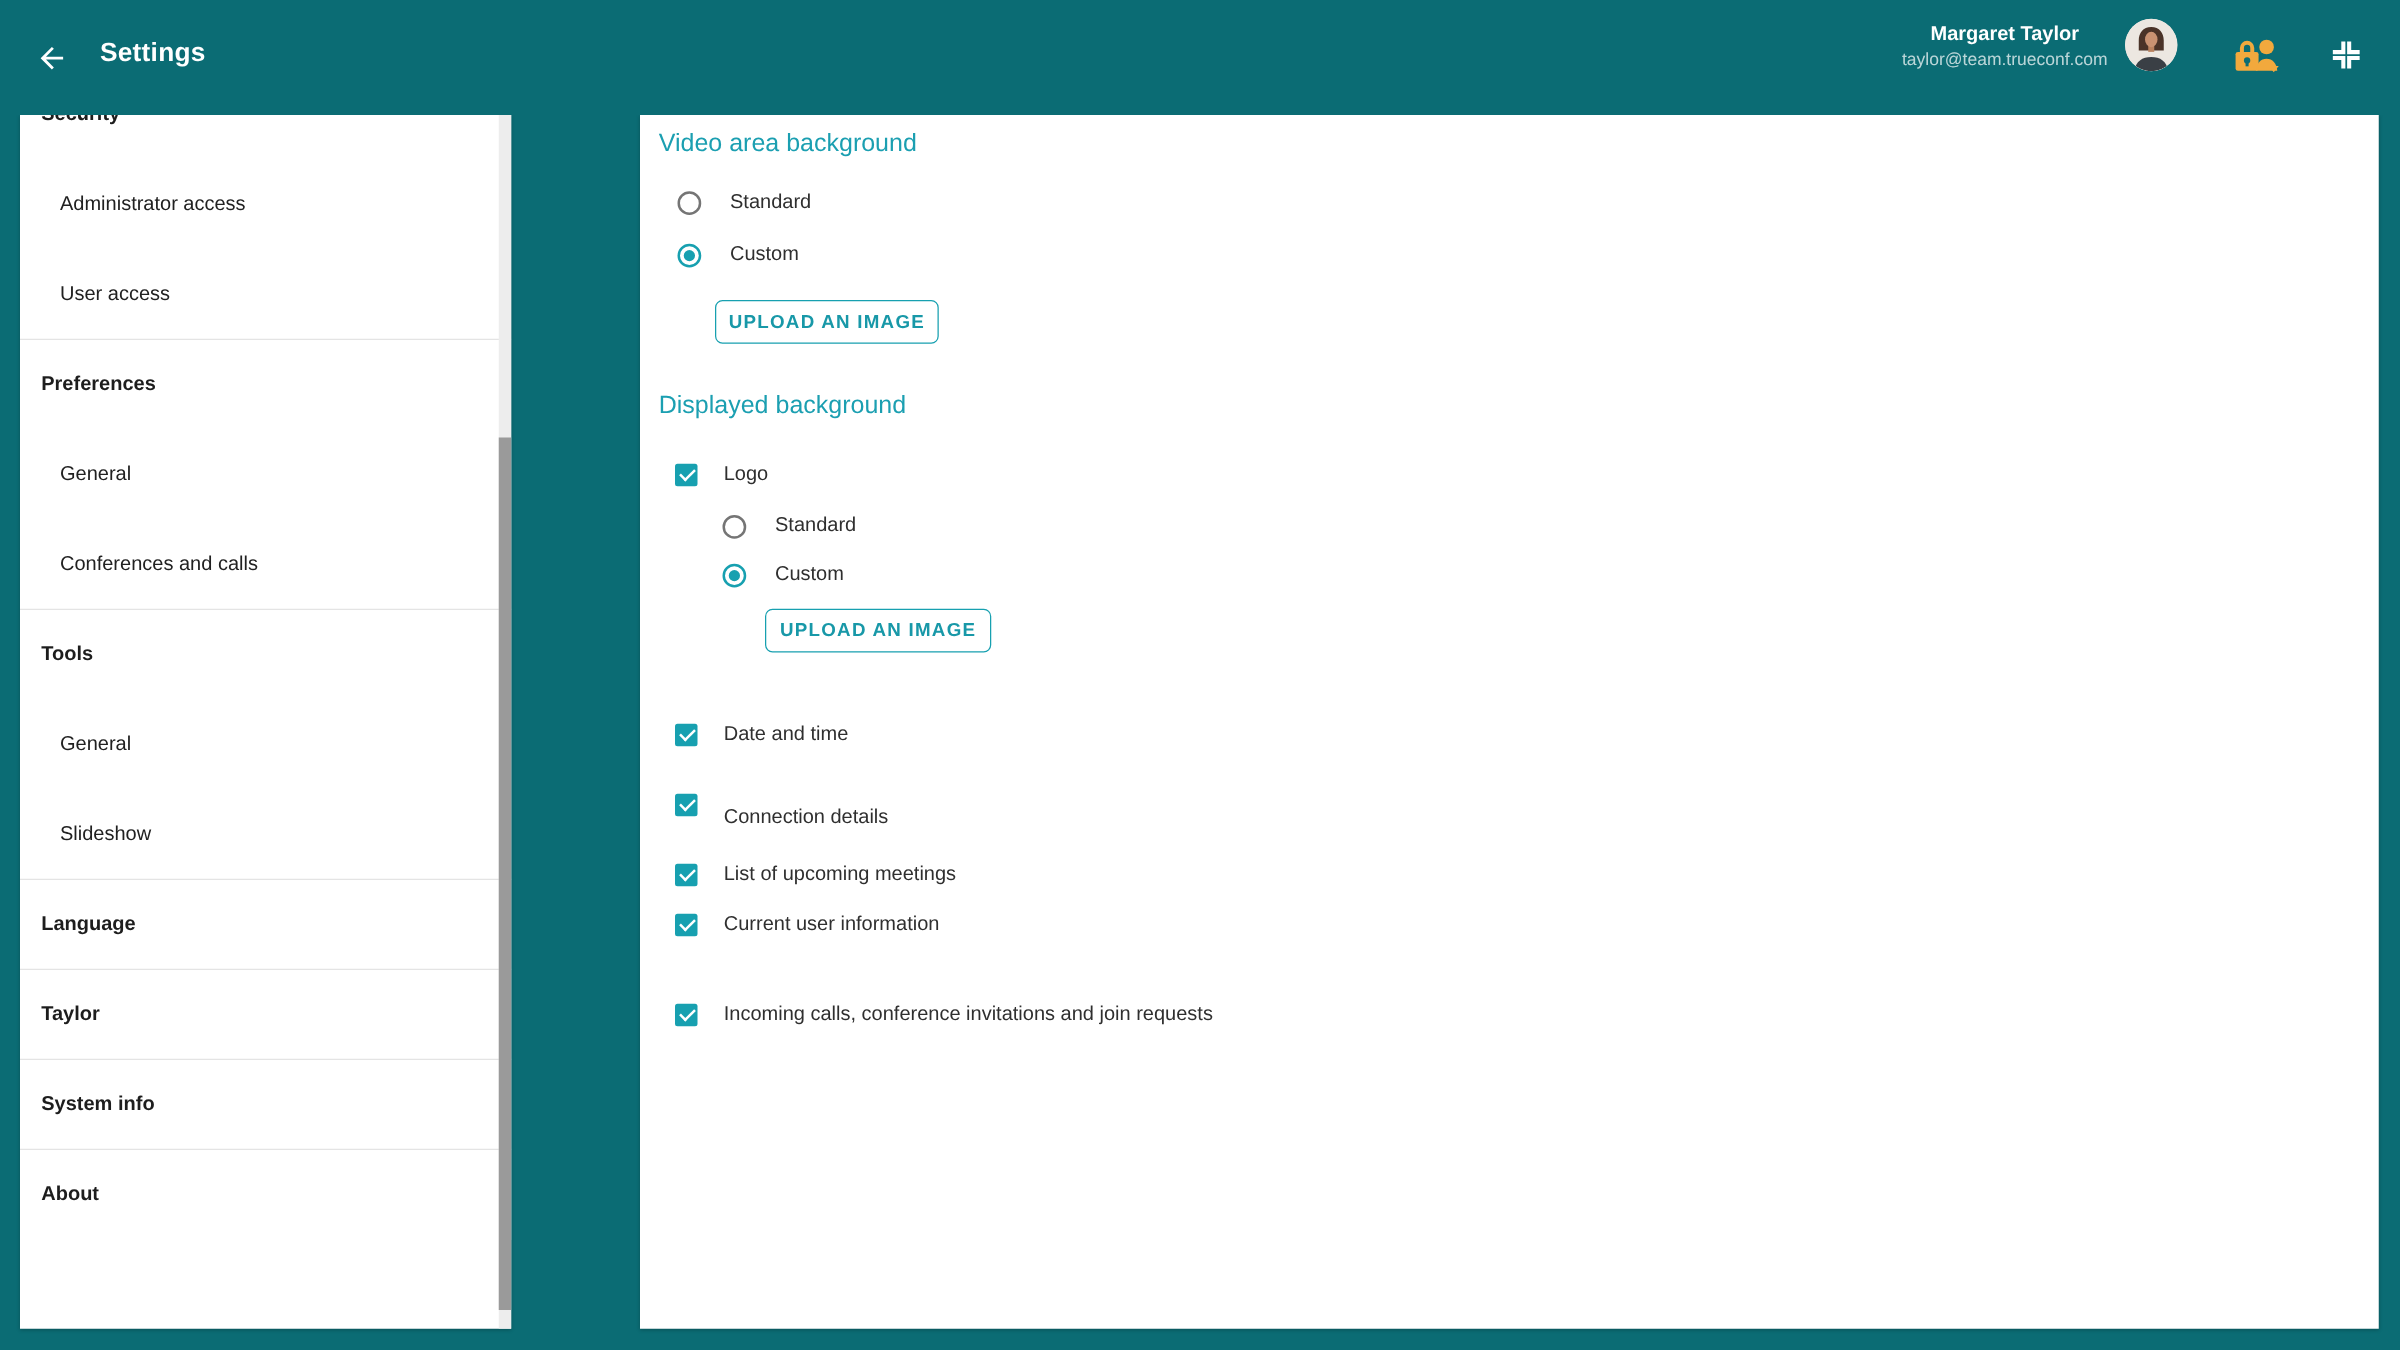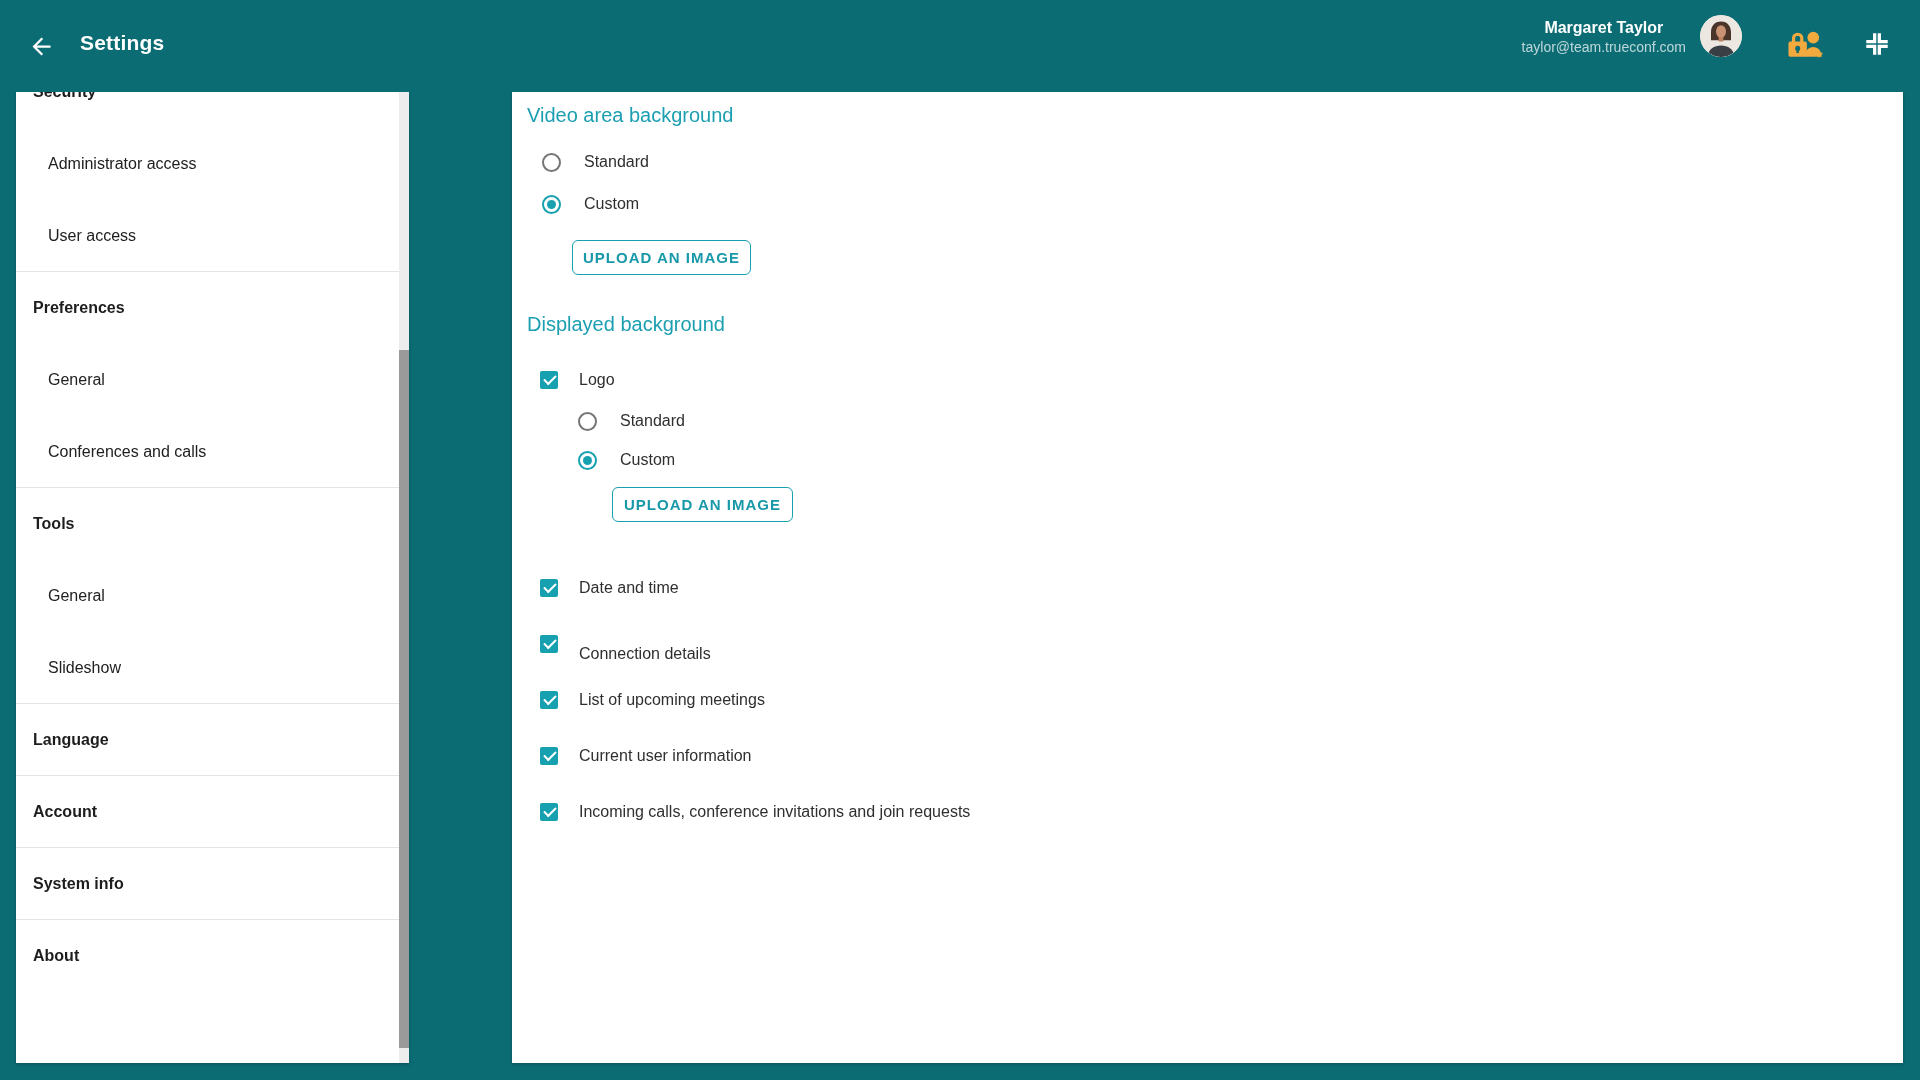--- a/index.html
+++ b/index.html
@@ -135,21 +135,21 @@
       <div class="nav-row hdr"><span>Security</span></div>
       <div class="nav-row sub"><span>Administrator access</span></div>
       <div class="nav-row sub div-after"><span>User access</span></div>
       <div class="nav-row hdr"><span>Preferences</span></div>
       <div class="nav-row sub"><span>General</span></div>
       <div class="nav-row sub div-after"><span>Conferences and calls</span></div>
       <div class="nav-row hdr"><span>Tools</span></div>
       <div class="nav-row sub"><span>General</span></div>
       <div class="nav-row sub div-after"><span>Slideshow</span></div>
       <div class="nav-row hdr div-after"><span>Language</span></div>
-      <div class="nav-row hdr div-after"><span>Account</span></div>
+      <div class="nav-row hdr div-after"><span>Taylor</span></div>
       <div class="nav-row hdr div-after"><span>System info</span></div>
       <div class="nav-row hdr"><span>About</span></div>
     </div>
   <div class="v-scrollbar-track">
     <div class="v-scrollbar-thumb"></div>
   </div>
 </div>
 
 <div class="main-card">
 
@@ -190,21 +190,21 @@
         <span class="opt-label" style="margin-left: 21px;">Date and time</span>
       </div>
       <div class="opt-row" style="left: 28px; top: 541px;">
         <span class="cb"></span>
         <span class="opt-label" style="margin-left: 21px; margin-top: 20px;">Connection details</span>
       </div>
       <div class="opt-row" style="left: 28px; top: 597px;">
         <span class="cb"></span>
         <span class="opt-label" style="margin-left: 21px;">List of upcoming meetings</span>
       </div>
-      <div class="opt-row" style="left: 28px; top: 653px;">
+      <div class="opt-row" style="left: 28px; top: 637px;">
         <span class="cb"></span>
         <span class="opt-label" style="margin-left: 21px;">Current user information</span>
       </div>
       <div class="opt-row" style="left: 28px; top: 709px;">
         <span class="cb"></span>
         <span class="opt-label" style="margin-left: 21px;">Incoming calls, conference invitations and join requests</span>
       </div>
     </div>
 </div>
 

